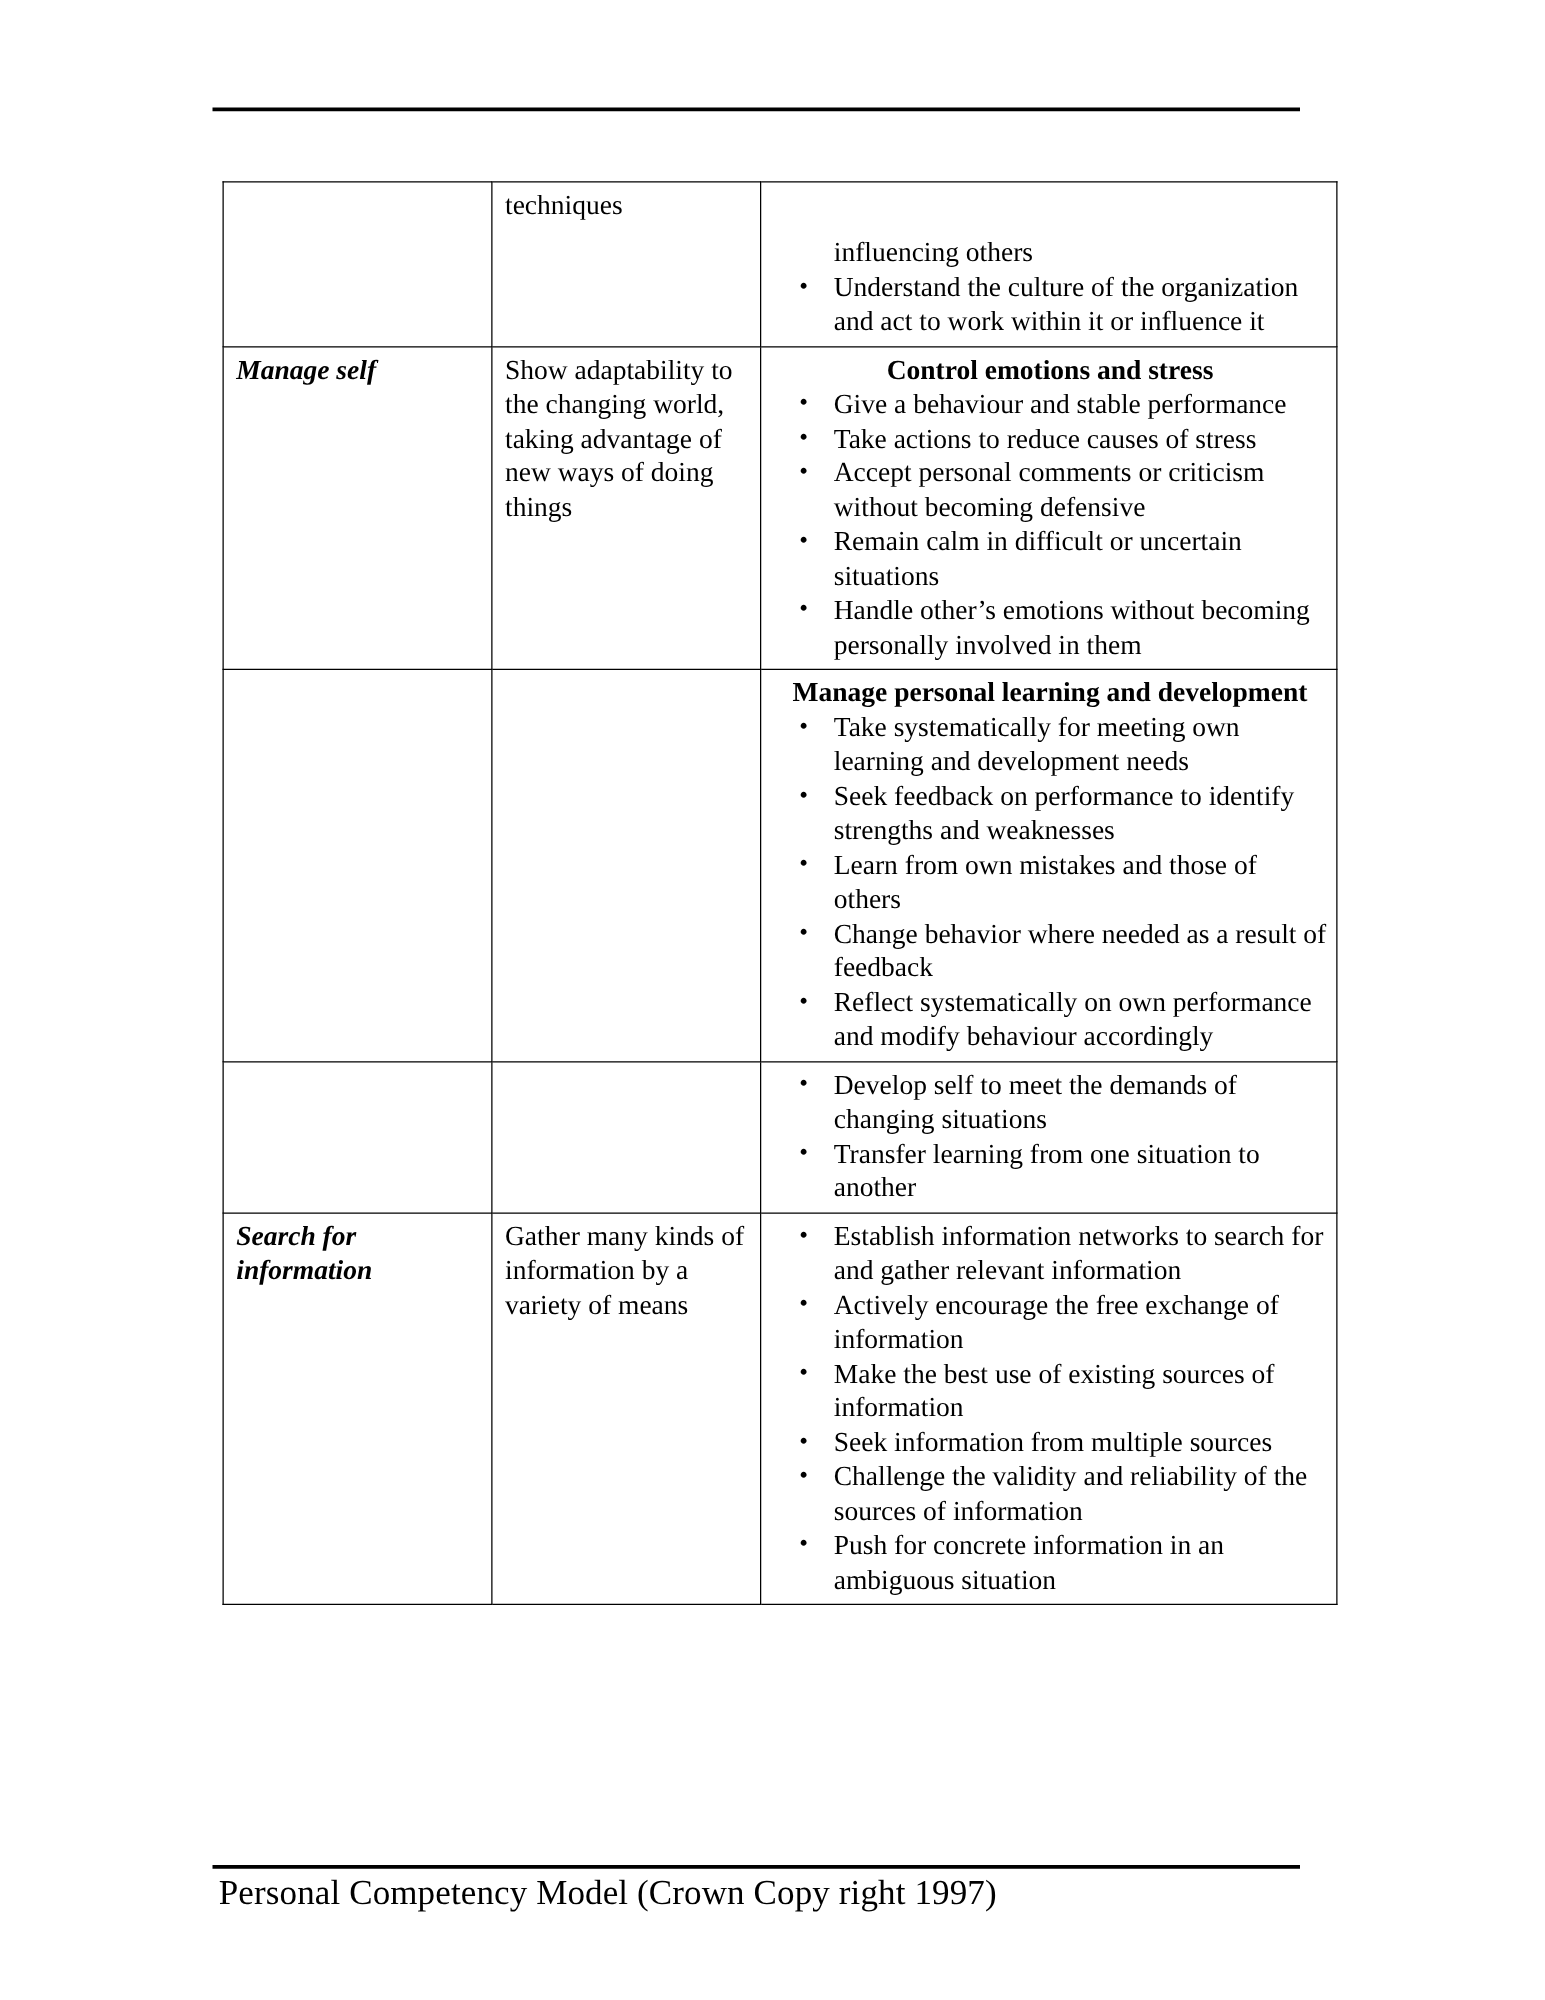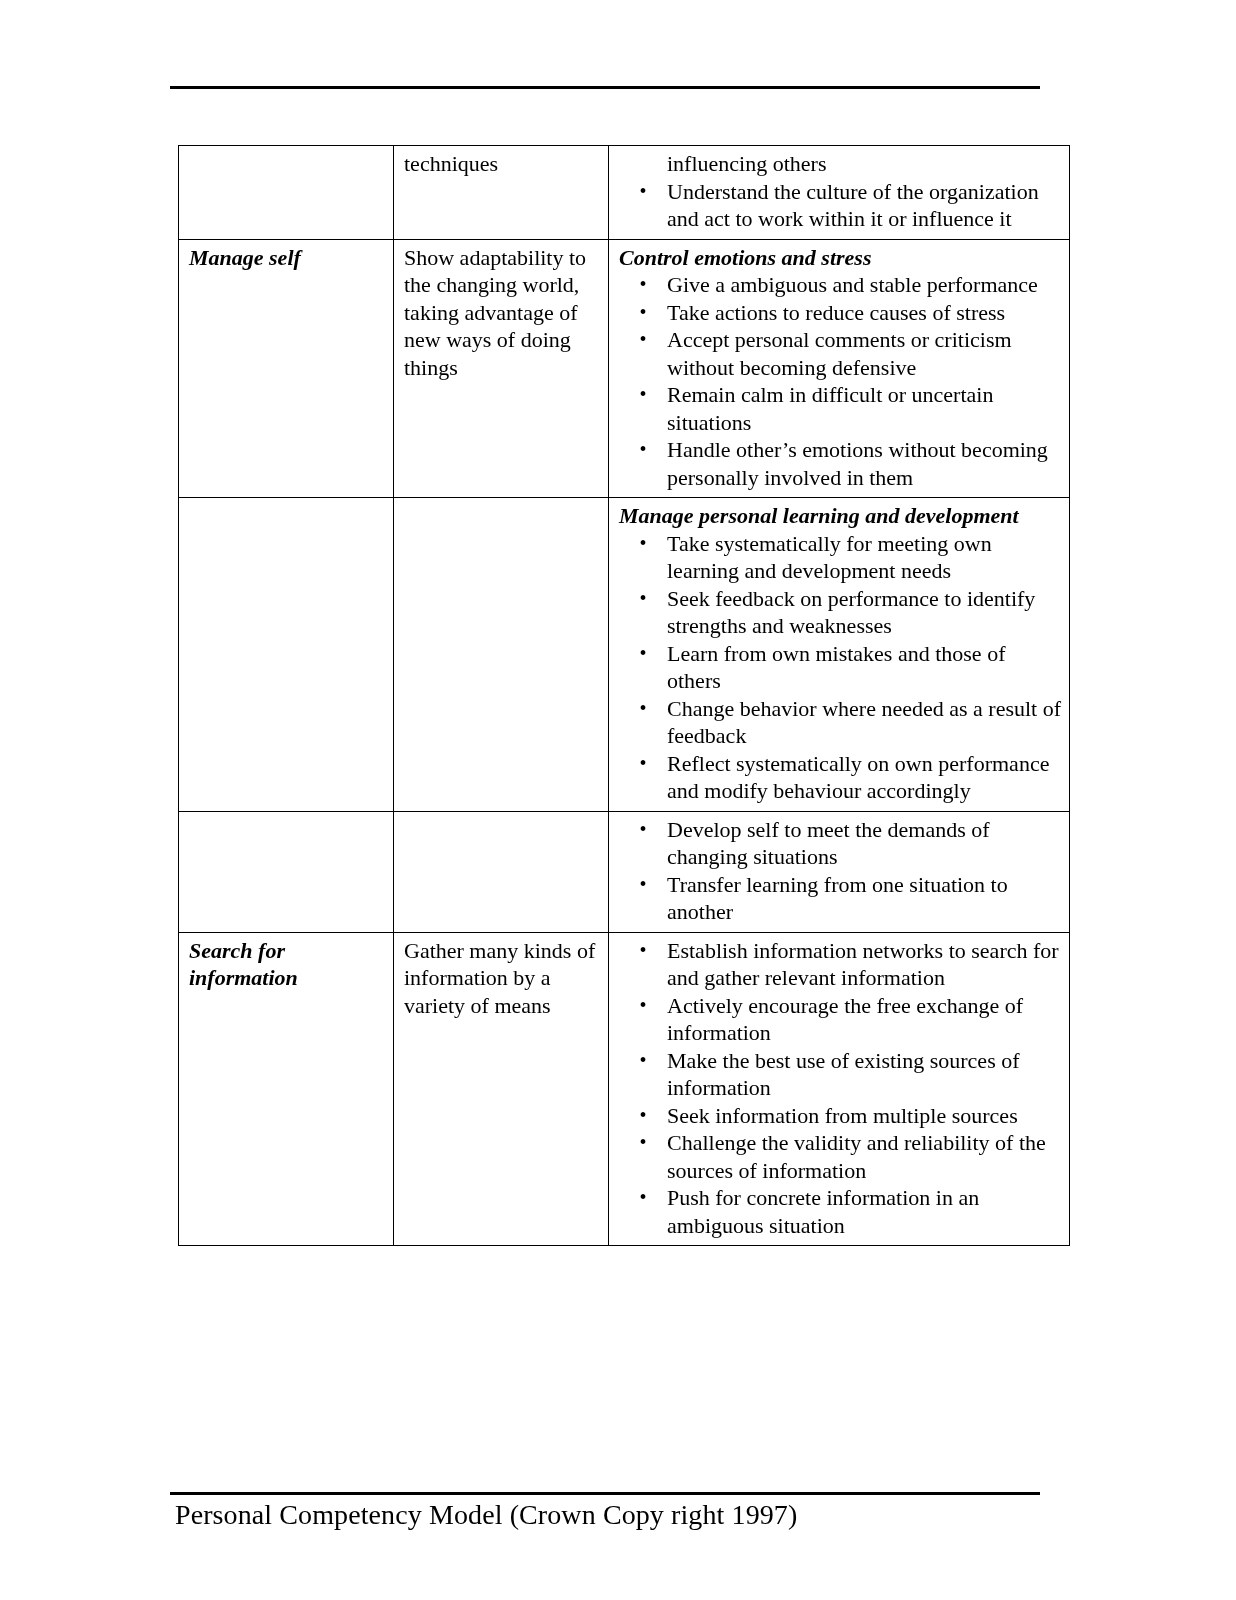--- a/index.html
+++ b/index.html
@@ -67,23 +67,23 @@
 
   .cell-title {
     font-weight: bold;
     font-style: italic;
     font-size: 22px;
     line-height: 27.5px;
   }
 
   .subhead {
     font-weight: bold;
-    font-style: italic;
     display: block;
     margin: 0 0 0 0;
+    text-align: center;
   }
 
   ul.bullets {
     list-style: none;
     margin: 0;
     padding: 0;
   }
   ul.bullets > li {
     position: relative;
     padding-left: 48px;
@@ -101,20 +101,21 @@
   }
   ul.bullets > li > .bullet-text {
     display: block;
   }
 
   
   .cont-line {
     display: block;
     padding-left: 48px;
     line-height: 27.5px;
+    margin-top: 38px;
   }
 
   .cellpad-tight { padding-top: 3px; }
 </style>
 </head>
 <body>
 
 <div class="page">
 
   <div class="rule rule-header"></div>
@@ -150,21 +151,21 @@
           <span class="cell-title">Manage self</span>
         </td>
         <td class="col-b">
           <span>Show adaptability to the changing world, taking advantage of new ways of doing things</span>
         </td>
         <td class="col-c">
           <span class="subhead">Control emotions and stress</span>
           <ul class="bullets">
             <li>
               <span class="bullet-dot">•</span>
-              <span class="bullet-text">Give a ambiguous and stable performance</span>
+              <span class="bullet-text">Give a behaviour and stable performance</span>
             </li>
             <li>
               <span class="bullet-dot">•</span>
               <span class="bullet-text">Take actions to reduce causes of stress</span>
             </li>
             <li>
               <span class="bullet-dot">•</span>
               <span class="bullet-text">Accept personal comments or criticism without becoming defensive</span>
             </li>
             <li>

